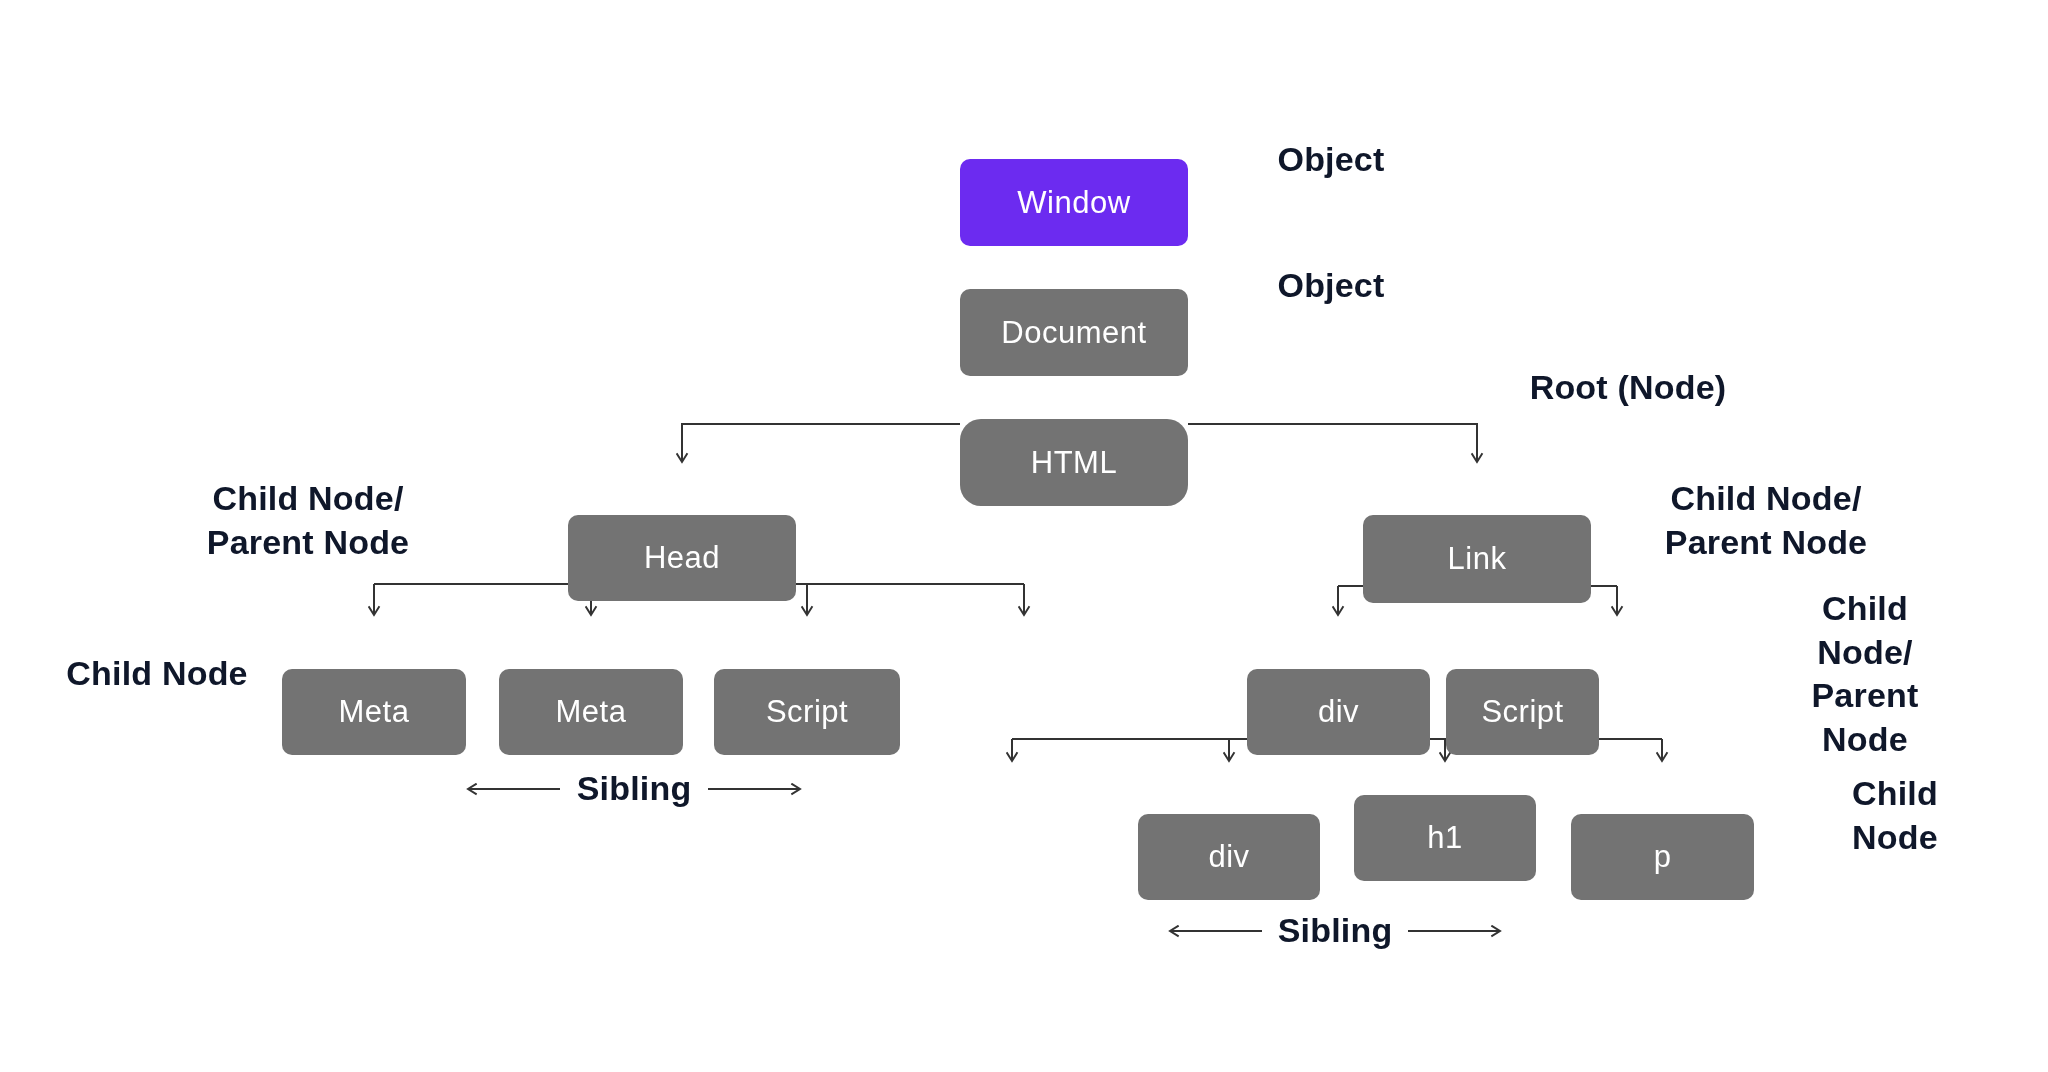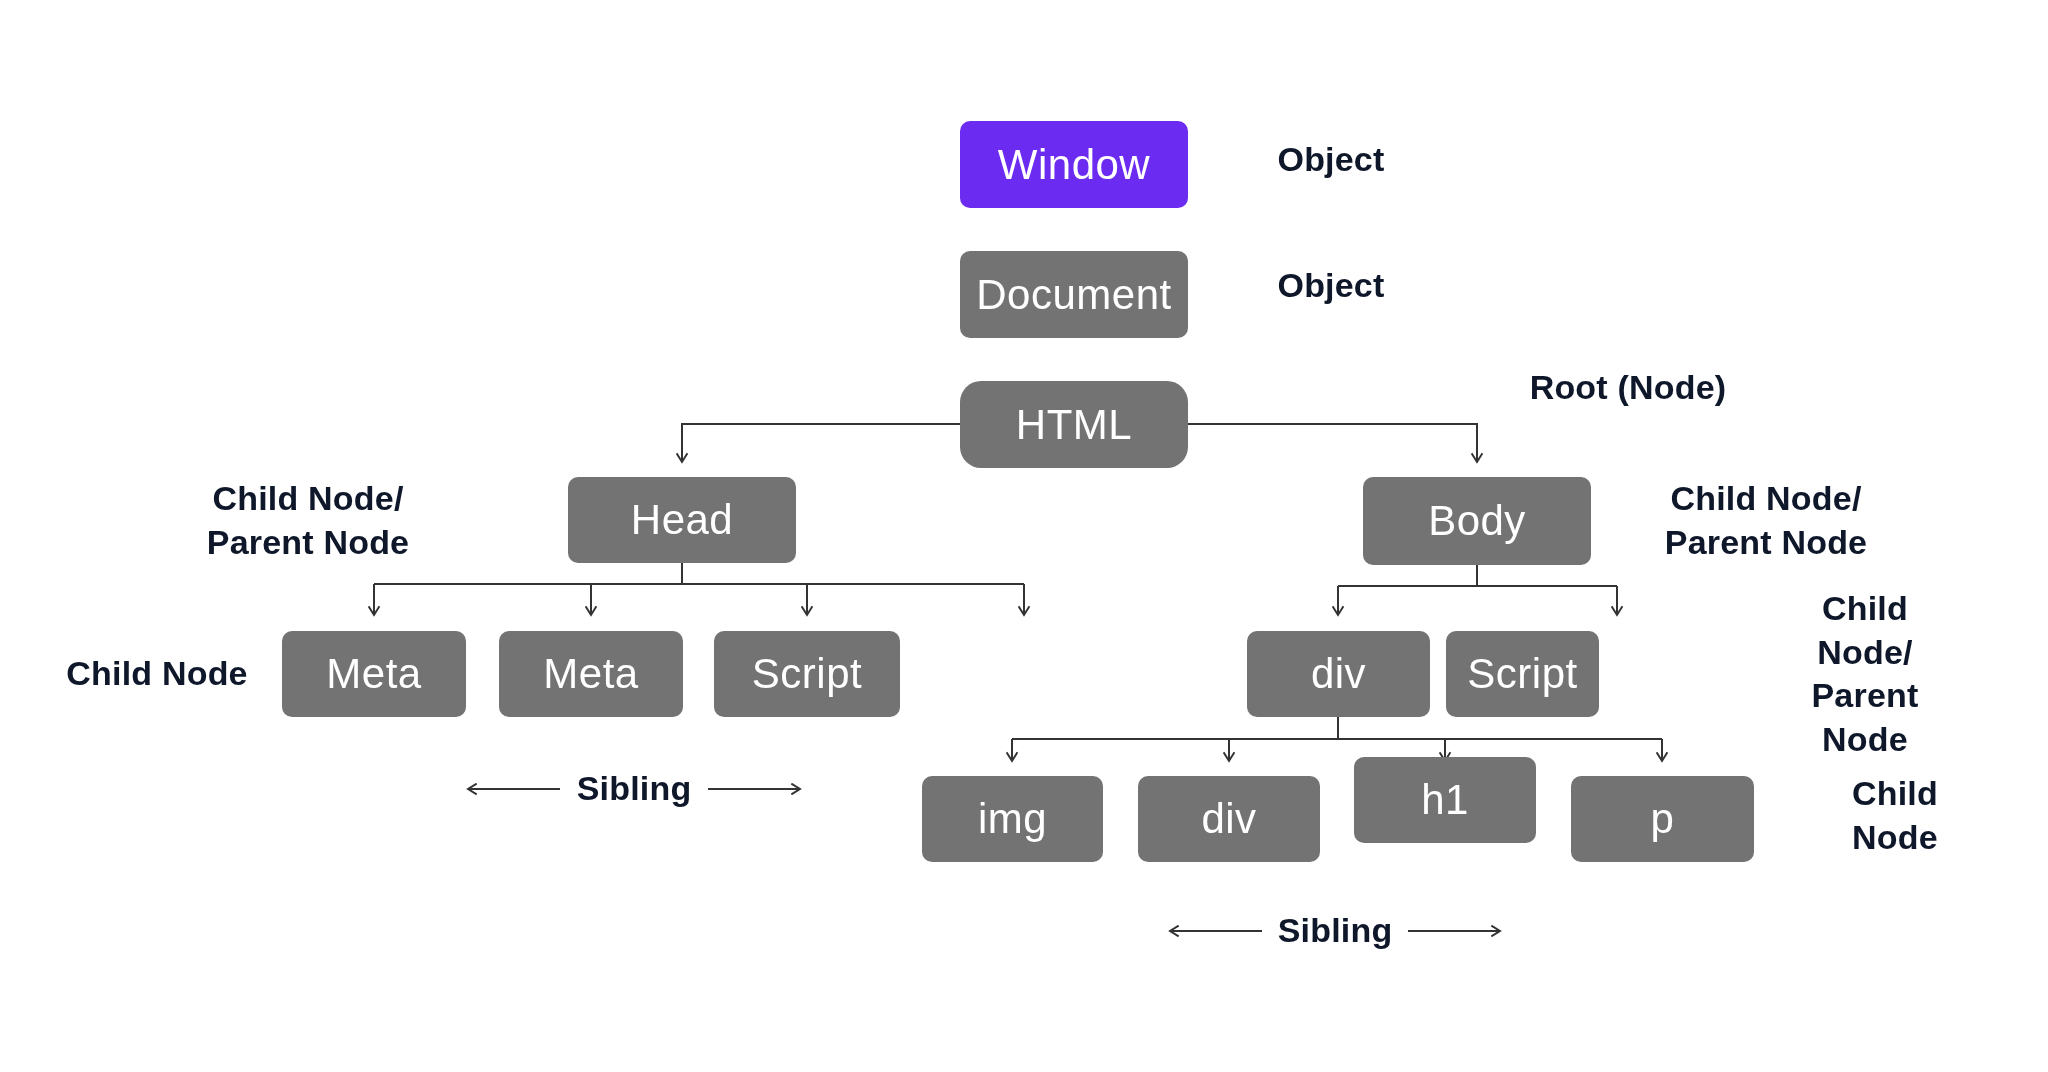--- a/index.html
+++ b/index.html
@@ -23,24 +23,25 @@
     height: 1072px;
     pointer-events: none;
   }
   .node {
     position: absolute;
     display: flex;
     align-items: center;
     justify-content: center;
     border-radius: 10px;
     color: #ffffff;
-    font-size: 42px;
+    font-size: 31px;
     font-weight: 500;
     letter-spacing: 0.5px;
     box-sizing: border-box;
+    margin-top: 38px;
   }
   .node.green { background: #737373; }
   .node.purple { background: #6C2BF0; }
   .lbl {
     position: absolute;
     transform: translate(-50%, -50%);
     color: #0f172a;
     font-size: 34px;
     font-weight: 600;
     line-height: 1.28;
@@ -92,29 +93,28 @@
 
       <path d="M1262 931 H1170" marker-end="url(#arr)"></path>
       <path d="M1408 931 H1500" marker-end="url(#arr)"></path>
     </g>
   </svg>
 
   <div class="node purple" style="left:960px;  top:121px; width:228px; height:87px;">Window</div>
   <div class="node green" style="left:960px;  top:251px; width:228px; height:87px;">Document</div>
   <div class="node green" style="left:960px;  top:381px; width:228px; height:87px;border-radius:21px;">HTML</div>
   <div class="node green" style="left:568px;  top:477px; width:228px; height:86px;">Head</div>
-  <div class="node green" style="left:1363px; top:477px; width:228px; height:88px;">Body</div>
+  <div class="node green" style="left:1363px; top:477px; width:228px; height:88px;">Link</div>
 
   <div class="node green" style="left:282px;  top:631px; width:184px; height:86px;">Meta</div>
   <div class="node green" style="left:499px;  top:631px; width:184px; height:86px;">Meta</div>
   <div class="node green" style="left:714px;  top:631px; width:186px; height:86px;">Script</div>
   <div class="node green" style="left:1247px; top:631px; width:183px; height:86px;">div</div>
   <div class="node green" style="left:1446px; top:631px; width:153px; height:86px;">Script</div>
 
-  <div class="node green" style="left:922px;  top:776px; width:181px; height:86px;">img</div>
   <div class="node green" style="left:1138px; top:776px; width:182px; height:86px;">div</div>
   <div class="node green" style="left:1354px; top:757px; width:182px; height:86px;">h1</div>
   <div class="node green" style="left:1571px; top:776px; width:183px; height:86px;">p</div>
 
   <div class="lbl" style="left:1331px; top:160px;">Object</div>
   <div class="lbl" style="left:1331px; top:286px;">Object</div>
   <div class="lbl" style="left:1628px; top:388px;">Root (Node)</div>
   <div class="lbl" style="left:308px;  top:521px;">Child Node/
 Parent Node</div>
   <div class="lbl" style="left:1766px; top:521px;">Child Node/

